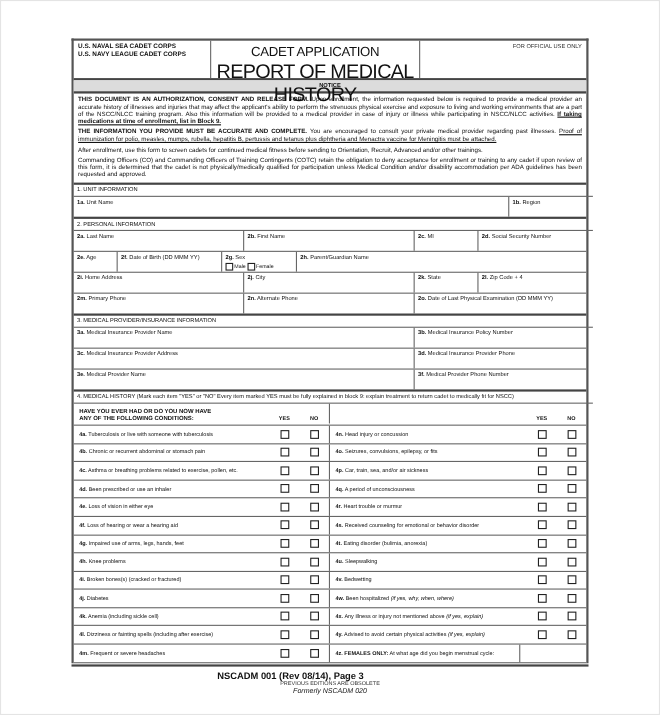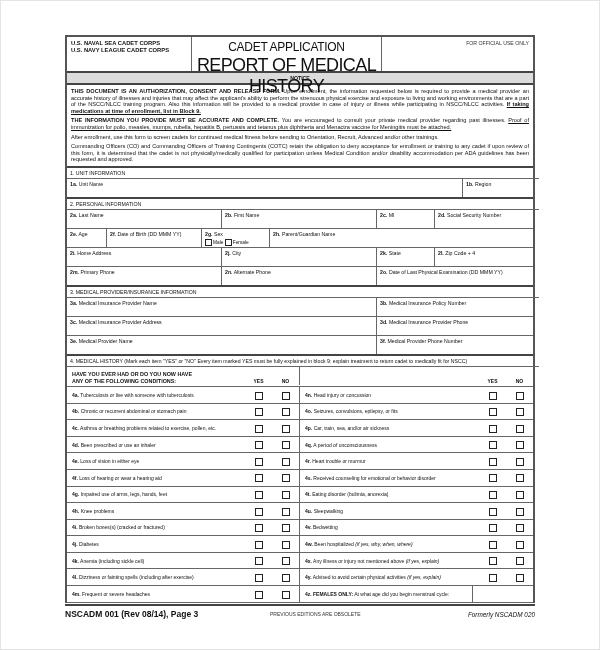--- a/index.html
+++ b/index.html
@@ -28,21 +28,21 @@
   .q-row { display:flex; height:16.6px; border-bottom:1px solid #666; box-sizing:border-box; }
   .q-half { display:flex; width:50%; box-sizing:border-box; border-right:1px solid #666; align-items:center; }
   .q-half:last-child { border-right:none; }
   .q-text { flex:1; font-size:5px; padding-left:5px; white-space:nowrap; overflow:hidden; }
   .q-box { width:27px; text-align:center; }
   .q-box .chk { width:8px; height:8px; }
   .yn-head { display:flex; align-items:flex-end; height:18px; }
   .yn-head .q-text { font-weight:bold; font-size:5.4px; white-space:normal; line-height:6.4px; padding-bottom:1px; }
   .yn-head .q-box { font-size:5px; font-weight:bold; padding-bottom:1px; }
   .age-box { width:60px; border-left:1px solid #666; height:100%; }
-  .footer { position:absolute; left:65px; top:604px; width:470px; display:flex; align-items:center; border-top:2px solid #444; padding-top:3px; }
+  .footer { position:absolute; left:65px; top:604px; width:470px; display:flex; align-items:center; border-top:2px solid #444; padding-top:3px;flex-direction:column; }
   .footer .f1 { font-weight:bold; font-size:8.5px; width:205px; }
   .footer .f2 { font-size:5px; color:#333; flex:1; }
   .footer .f3 { font-size:6.4px; font-style:italic; text-align:right; }
   .i { font-style:italic; }
 </style>
 </head>
 <body>
 
 <div class="page-edge"></div>
 

